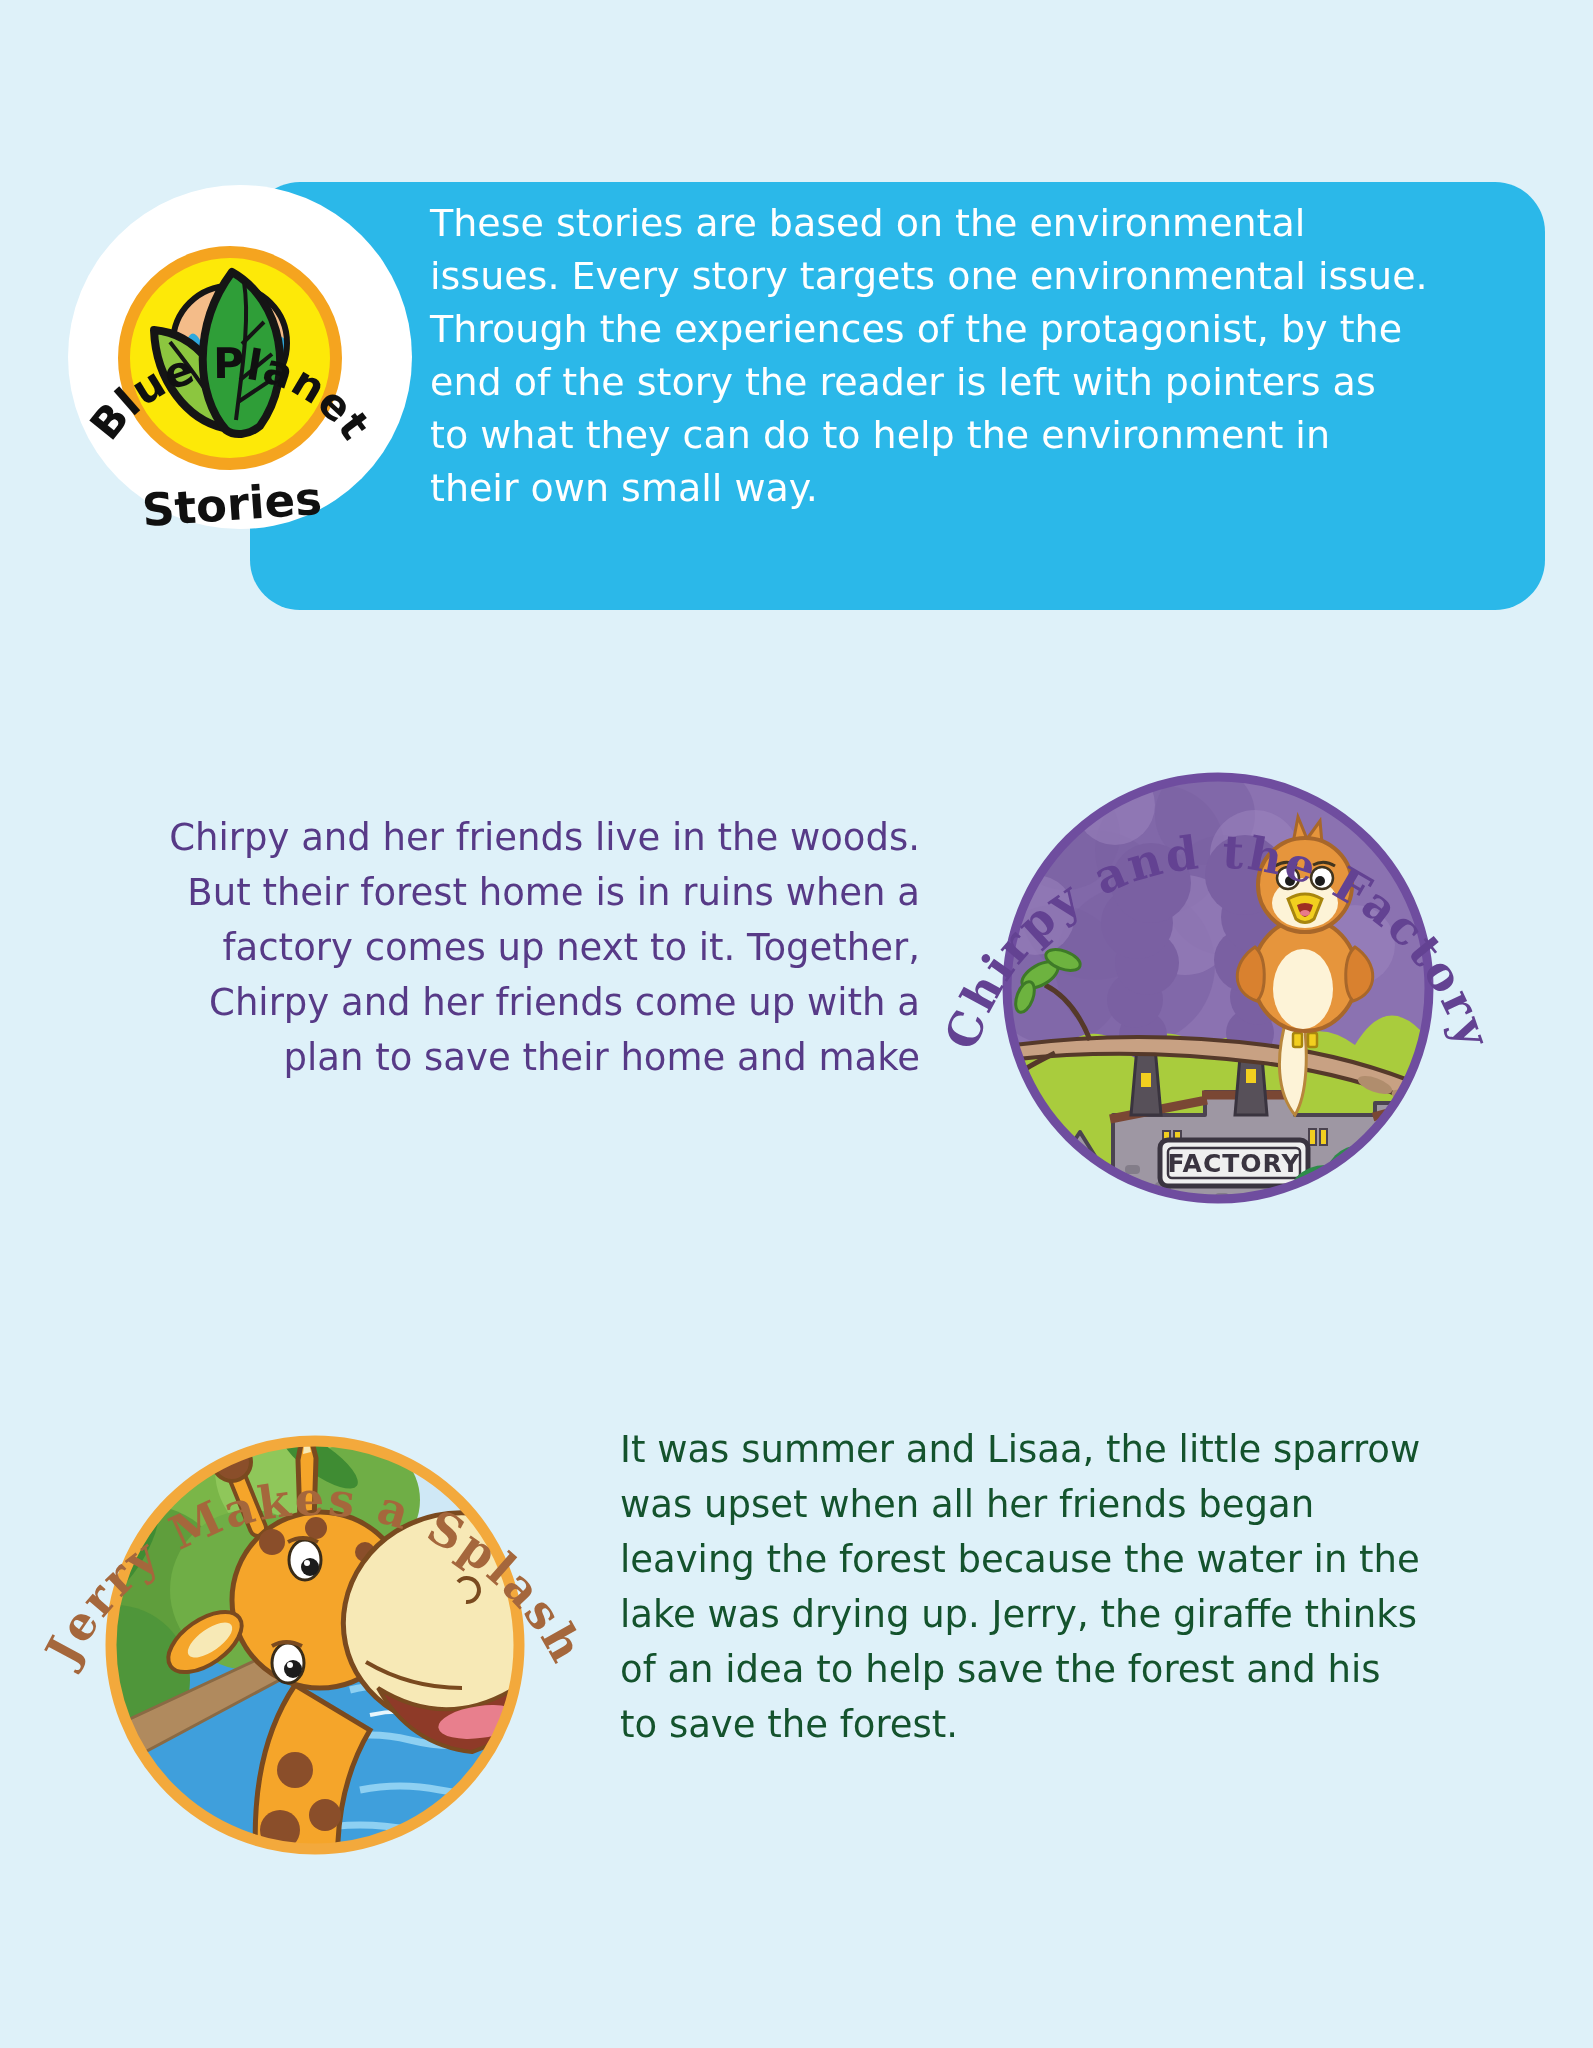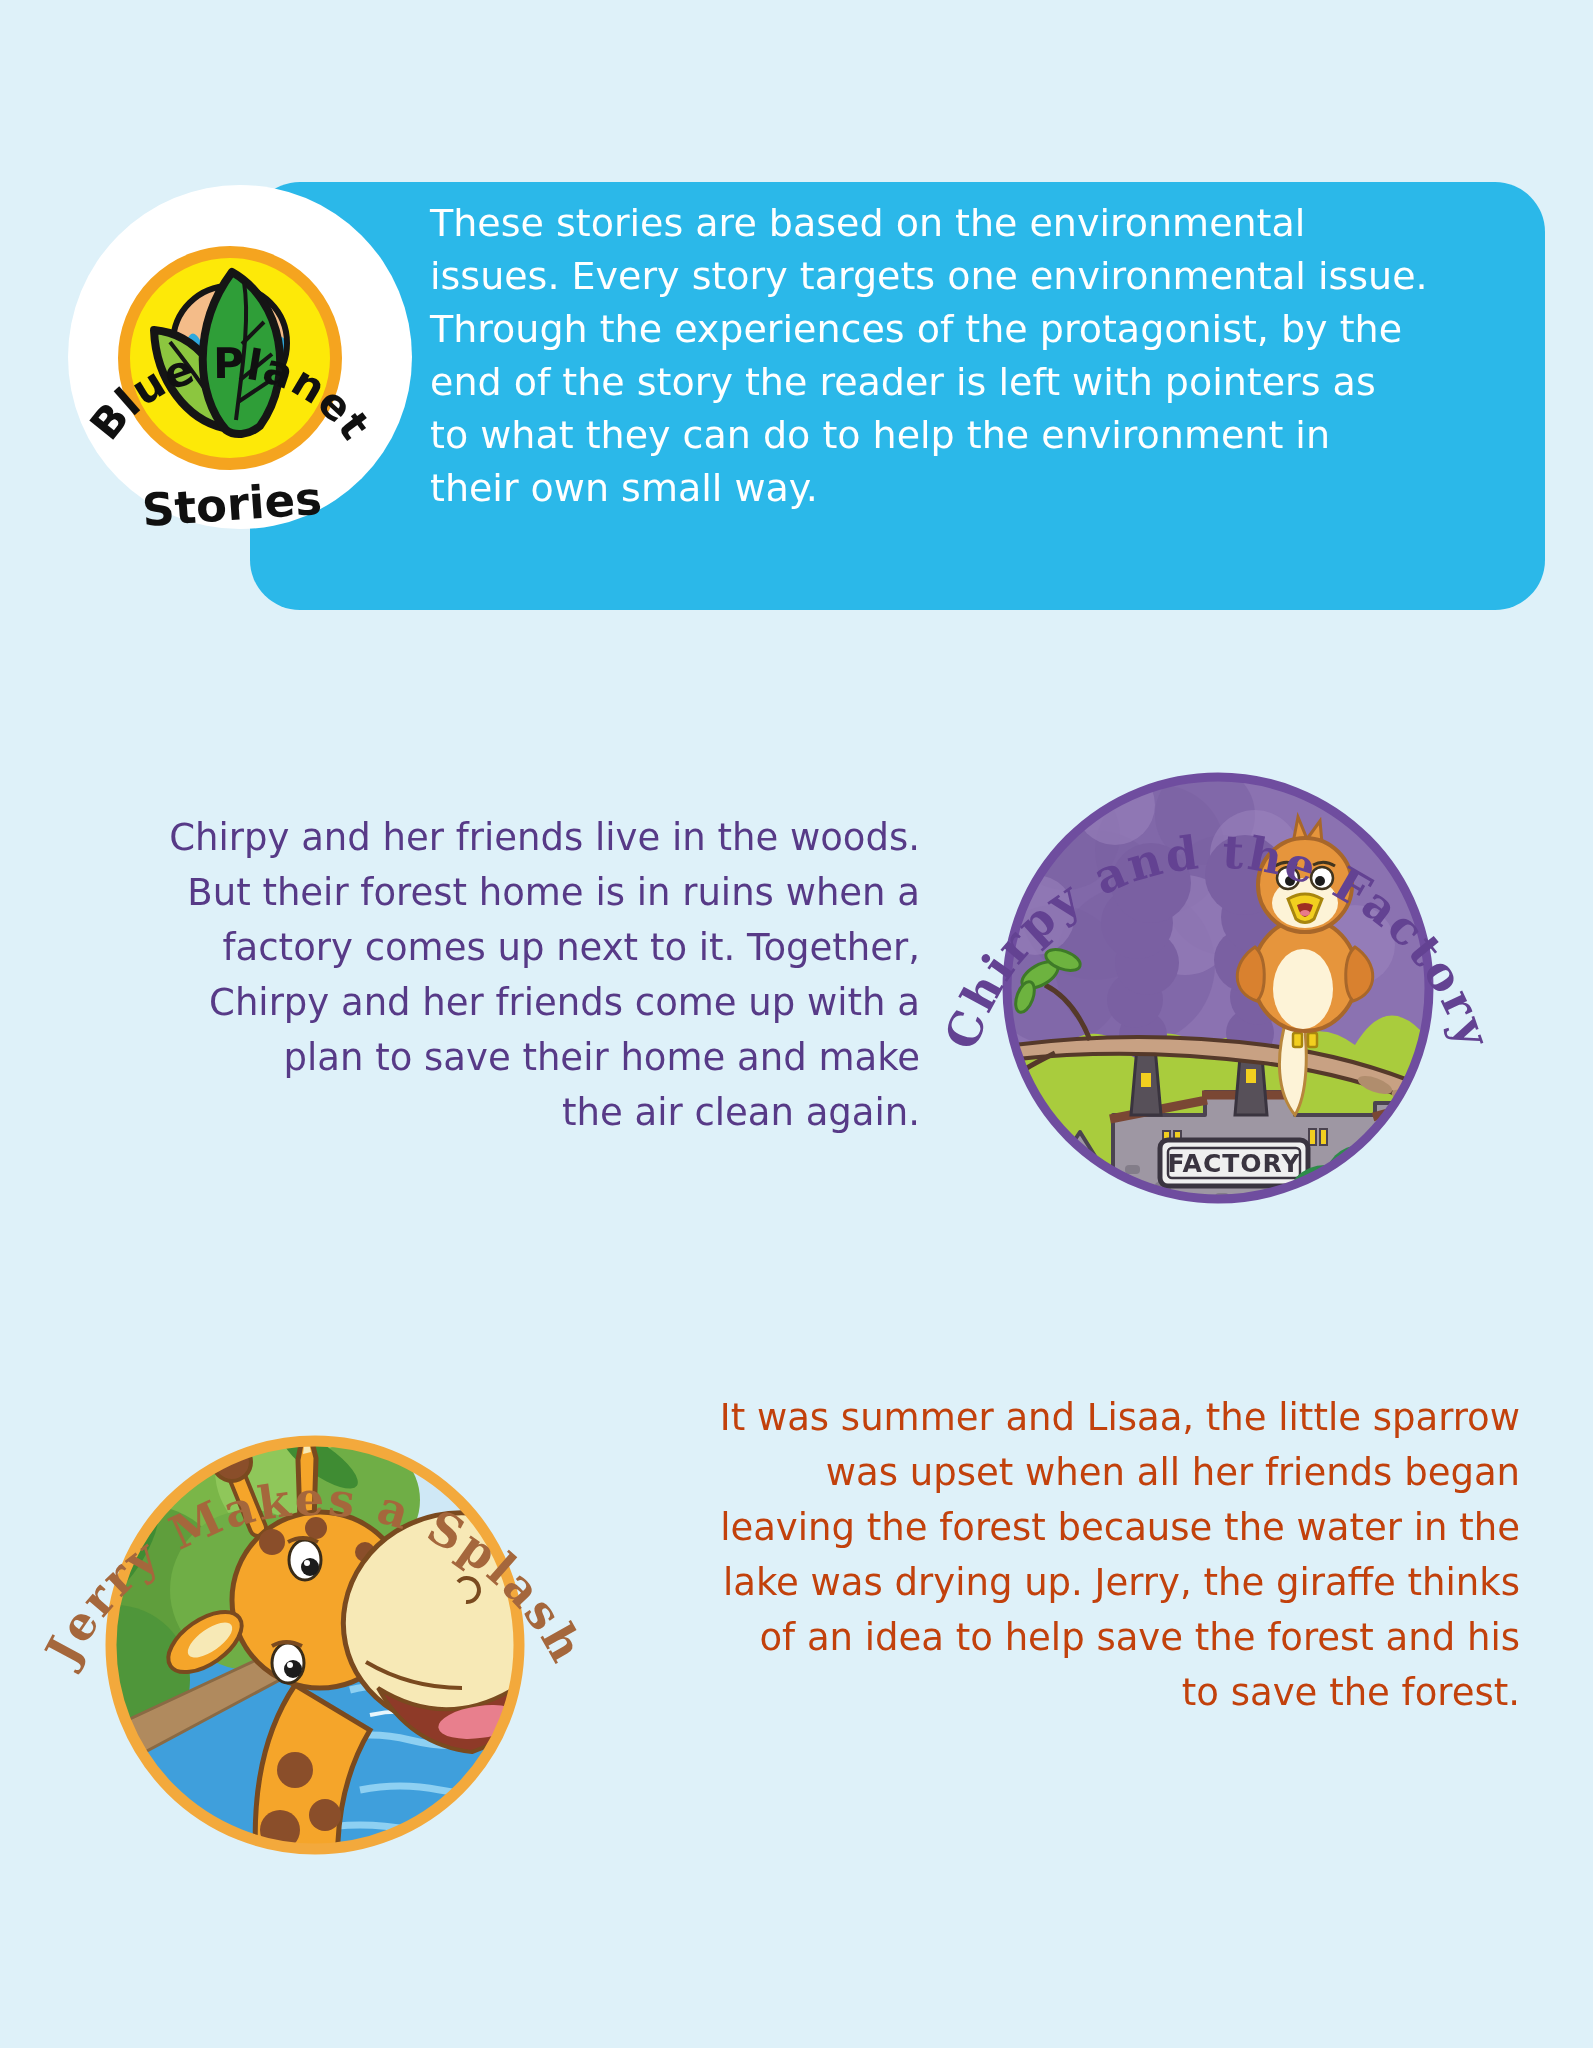--- a/index.html
+++ b/index.html
@@ -21,22 +21,22 @@
   .logo-svg{position:absolute;left:20px;top:130px;}
   .logo-arc{font-family:"DejaVu Sans",sans-serif;font-weight:bold;font-size:42px;fill:#101010;letter-spacing:1px;}
   .logo-sub{font-family:"DejaVu Sans",sans-serif;font-weight:bold;font-size:45px;fill:#101010;}
   
   .story1-desc{
     position:absolute;left:90px;top:810px;width:830px;text-align:right;
     color:#573a87;font-size:37px;line-height:55px;
   }
   .story1-desc div{white-space:nowrap;text-align:right;}
   .story2-desc{
-    position:absolute;left:620px;top:1390px;width:900px;text-align:right;
-    color:#c2410c;font-size:37px;line-height:55px;
+    position:absolute;left:620px;top:1422px;width:900px;text-align:left;
+    color:#14532d;font-size:37px;line-height:55px;
   }
   .story2-desc div{white-space:nowrap;}
   
   .story1-svg{position:absolute;left:905px;top:645px;}
   .story2-svg{position:absolute;left:10px;top:1290px;}
   .arc-title{font-family:"DejaVu Serif",serif;font-weight:bold;font-size:46px;letter-spacing:3px;}
   .arc-title-purple{fill:#634292;}
   .arc-title-brown{fill:#a5673c;}
   .factory-sign-text{font-family:"DejaVu Sans",sans-serif;font-weight:bold;font-size:25px;fill:#3a3440;letter-spacing:1px;}
 </style>
@@ -78,21 +78,20 @@
     <text class="logo-arc"><textPath href="#bp-arc" startOffset="50%" text-anchor="middle">Blue Planet</textPath></text>
     <text class="logo-sub" x="213" y="390" text-anchor="middle" transform="rotate(-4 213 390)">Stories</text>
   </svg>
 
   <div class="story1-desc">
       <div>Chirpy and her friends live in the woods.</div>
       <div>But their forest home is in ruins when a</div>
       <div>factory comes up next to it. Together,</div>
       <div>Chirpy and her friends come up with a</div>
       <div>plan to save their home and make</div>
-      <div>the air clean again.</div>
     </div>
 
   <svg class="story1-svg" width="620" height="620" viewBox="0 0 620 620">
     <defs>
       <clipPath id="chirpyClip">
           <circle cx="313" cy="343" r="211"></circle>
         </clipPath>
       <path id="chirpy-arc" d="M 70 408 A 252 252 0 0 1 556 408"></path>
     </defs>
     <g clip-path="url(#chirpyClip)">

